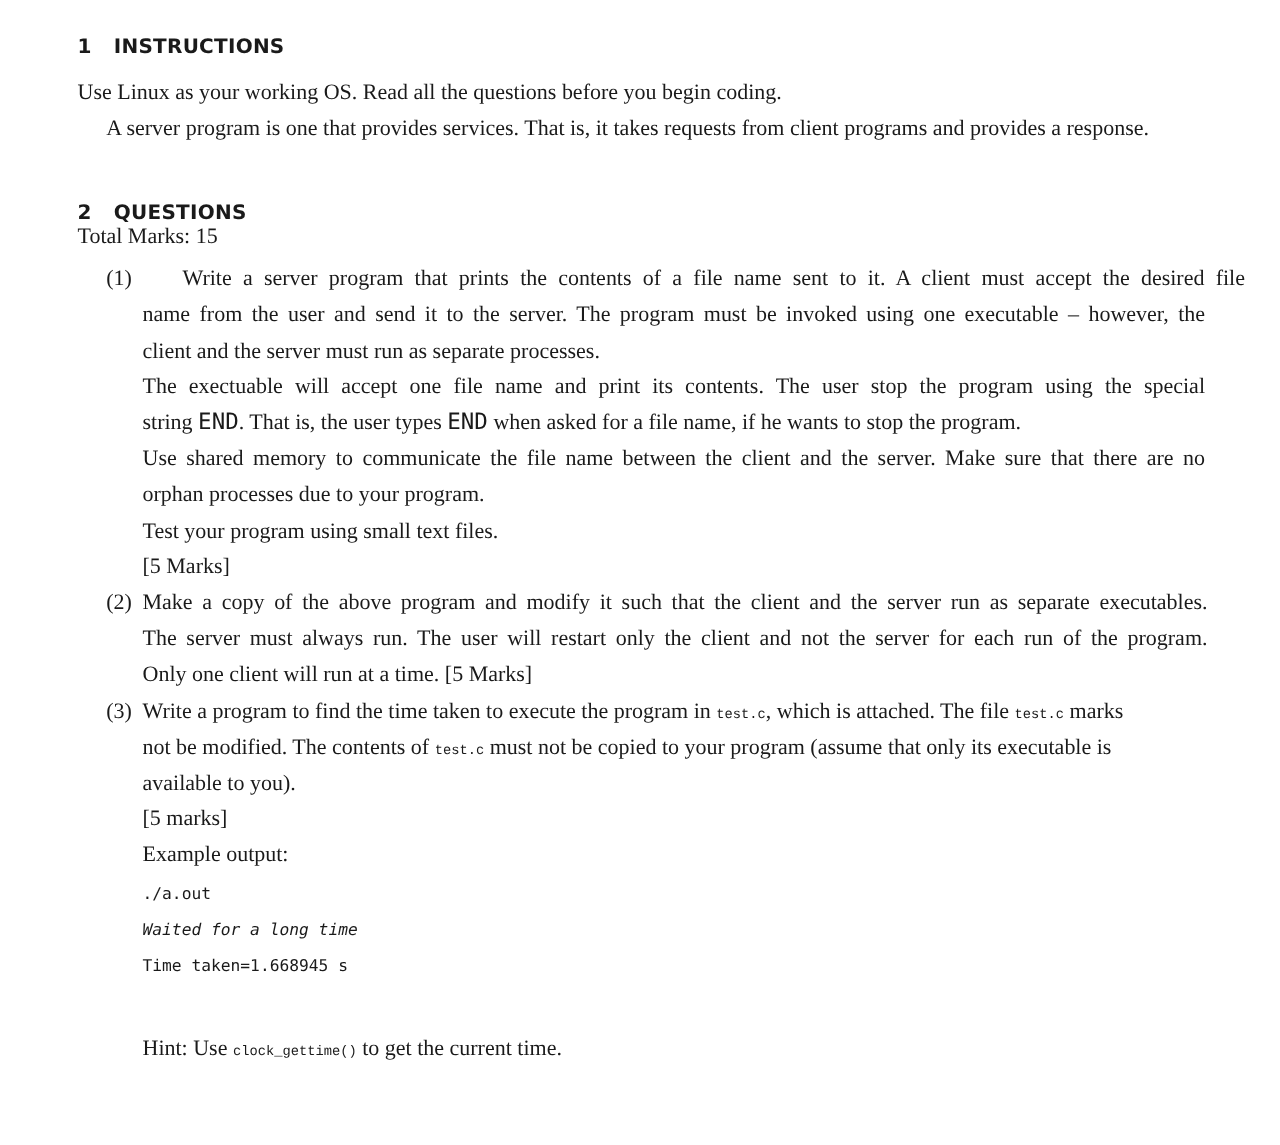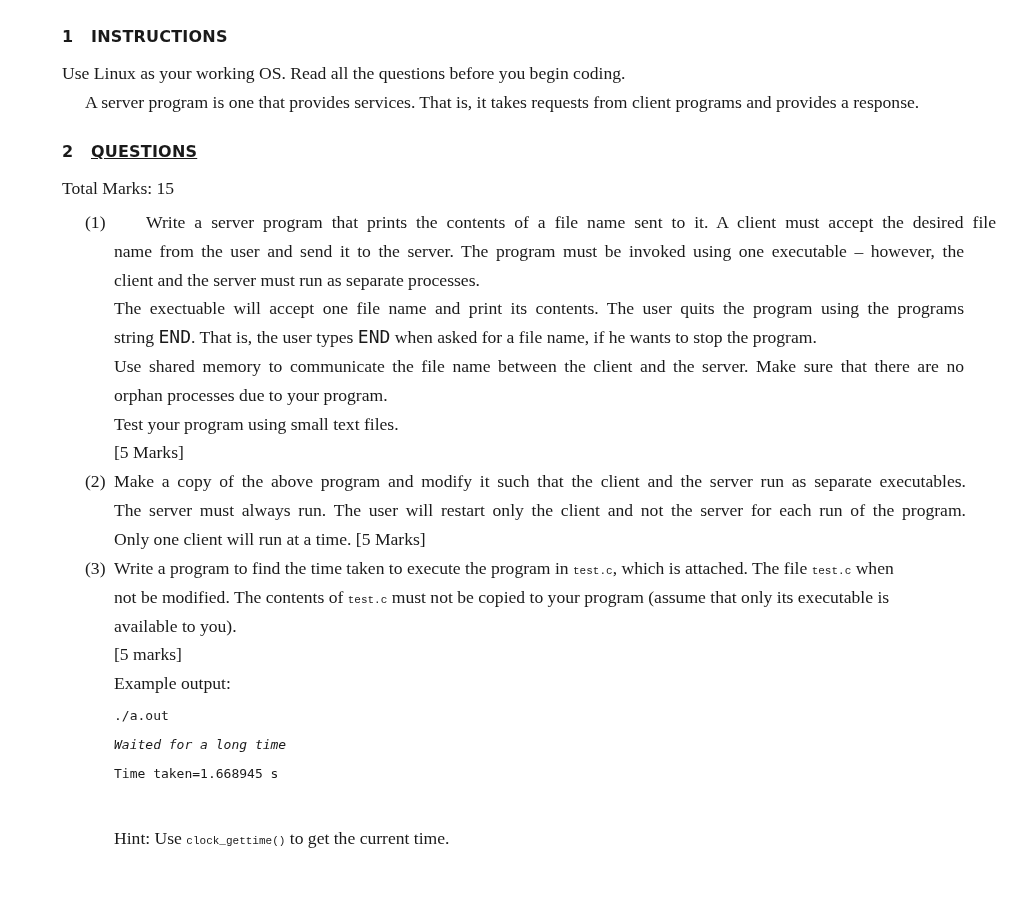--- a/index.html
+++ b/index.html
@@ -74,49 +74,49 @@
 
 <div class="doc">
 
   <div class="section-heading" style="top:27px;">
     <span class="num">1</span><span>INSTRUCTIONS</span>
   </div>
 
   <div class="line" style="left:85px; top:91px;">A server program is one that provides services. That is, it takes requests from client programs and provides a response.</div>
   <div class="line" style="left:62px; top:62px;">Use Linux as your working OS. Read all the questions before you begin coding.</div>
 
-  <div class="section-heading" style="top:142px;text-decoration:underline;">
+  <div class="section-heading" style="top:160px;">
     <span class="num">2</span><span>QUESTIONS</span>
   </div>
 
   <div class="line" style="left:62px; top:177px;">Total Marks: 15</div>
 
   <div>
     <div class="item-num" style="top:211px;">(1)</div>
     <div class="line justified" style="left:114px; top:211px; width:850px;margin-left:32px;">Write a server program that prints the contents of a file name sent to it. A client must accept the desired file</div>
     <div class="line justified" style="left:114px; top:240px; width:850px;">name from the user and send it to the server. The program must be invoked using one executable – however, the</div>
     <div class="line" style="left:114px; top:269px;">client and the server must run as separate processes.</div>
-    <div class="line justified" style="left:114px; top:297px; width:850px;">The exectuable will accept one file name and print its contents. The user quits the program using the programs</div>
+    <div class="line justified" style="left:114px; top:297px; width:850px;">The exectuable will accept one file name and print its contents. The user stop the program using the special</div>
     <div class="line" style="left:114px; top:326px;"><span>string </span><span class="mono-small">END</span><span>. That is, the user types </span><span class="mono-small">END</span><span> when asked for a file name, if he wants to stop the program.</span></div>
     <div class="line justified" style="left:114px; top:355px; width:850px;">Use shared memory to communicate the file name between the client and the server. Make sure that there are no</div>
     <div class="line" style="left:114px; top:384px;">orphan processes due to your program.</div>
     <div class="line" style="left:114px; top:413px;">Test your program using small text files.</div>
     <div class="line" style="left:114px; top:441px;">[5 Marks]</div>
   </div>
 
   <div>
     <div class="item-num" style="top:470px;">(2)</div>
     <div class="line justified" style="left:114px; top:470px; width:852px;">Make a copy of the above program and modify it such that the client and the server run as separate executables.</div>
     <div class="line justified" style="left:114px; top:499px; width:852px;">The server must always run. The user will restart only the client and not the server for each run of the program.</div>
     <div class="line" style="left:114px; top:528px;">Only one client will run at a time. [5 Marks]</div>
   </div>
 
   <div>
     <div class="item-num" style="top:557px;">(3)</div>
-    <div class="line" style="left:114px; top:557px;"><span>Write a program to find the time taken to execute the program in </span><span class="mono">test.c</span><span>, which is attached. The file </span><span class="mono">test.c</span><span> when</span></div>
+    <div class="line" style="left:114px; top:557px;"><span>Write a program to find the time taken to execute the program in </span><span class="mono">test.c</span><span>, which is attached. The file </span><span class="mono">test.c</span><span> marks</span></div>
     <div class="line" style="left:114px; top:586px;"><span>not be modified. The contents of </span><span class="mono">test.c</span><span> must not be copied to your program (assume that only its executable is</span></div>
     <div class="line" style="left:114px; top:615px;">available to you).</div>
     <div class="line" style="left:114px; top:643px;">[5 marks]</div>
     <div class="line" style="left:114px; top:672px;">Example output:</div>
 
     <div>
       <div class="code-line" style="top:706px;">./a.out</div>
       <div class="code-line" style="top:735px;font-style:italic;">Waited for a long time</div>
       <div class="code-line" style="top:764px;">Time taken=1.668945 s</div>
     </div>

